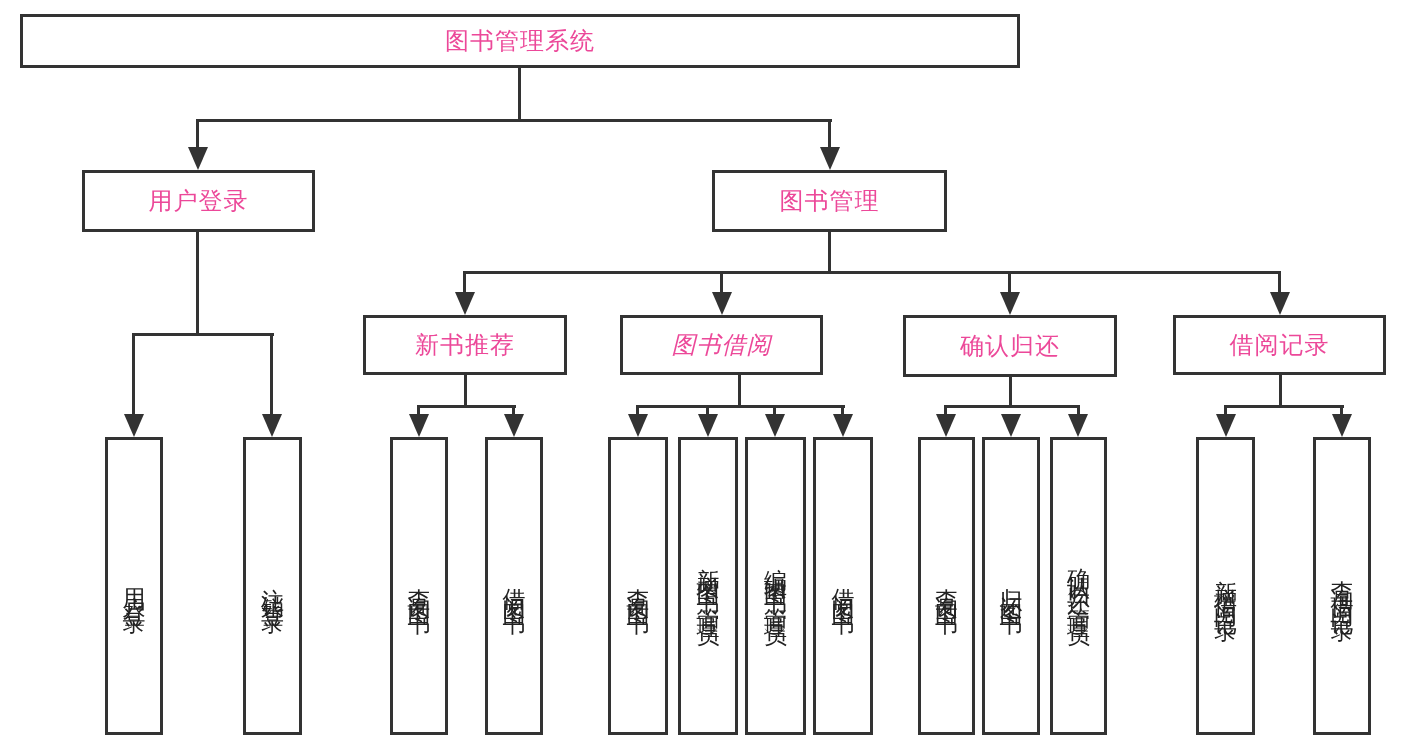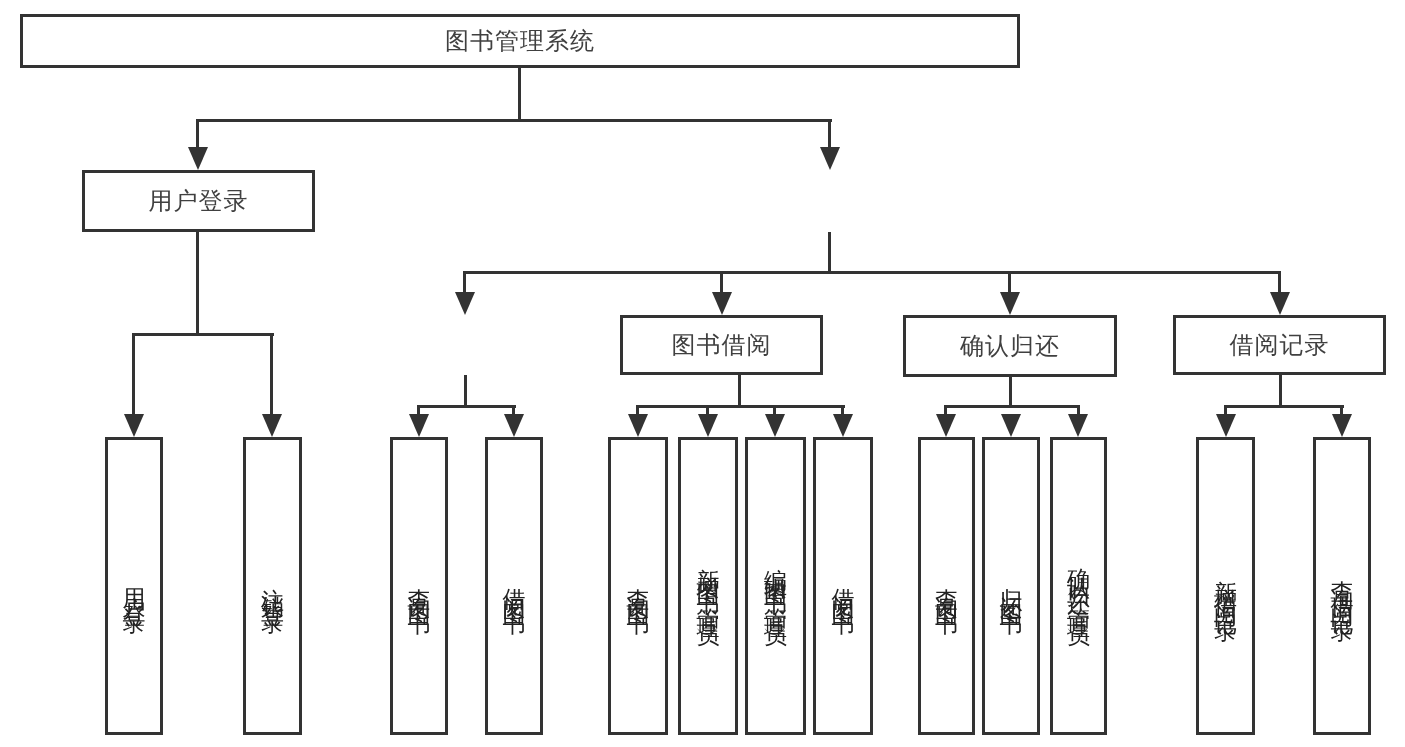--- a/index.html
+++ b/index.html
@@ -5,21 +5,21 @@
   html,body{margin:0;padding:0;background:#ffffff;}
   #canvas{
     position:relative;width:1405px;height:747px;background:#ffffff;
     font-family:"DejaVu Sans","Liberation Sans",sans-serif;
     overflow:hidden;
   }
   .box{
     position:absolute;background:#ffffff;border:3px solid #333333;
     box-sizing:border-box;display:flex;align-items:center;justify-content:center;
   }
-  .hlabel{font-size:24px;color:#404040;letter-spacing:1px;white-space:nowrap;}
+  .hlabel{font-size:24px;color:#ec4899;letter-spacing:1px;white-space:nowrap;}
   .vlabel{
     writing-mode:vertical-rl;text-orientation:mixed;
     font-size:23px;color:#222222;letter-spacing:8px;line-height:1;
   }
   .vline{position:absolute;width:3px;background:#333333;}
   .hline{position:absolute;height:3px;background:#333333;}
   .arrowhead{
     position:absolute;width:0;height:0;
     border-left:10px solid transparent;border-right:10px solid transparent;
     border-top:23px solid #333333;
@@ -35,23 +35,29 @@
 <div id="canvas">
 
   <div class="box" style="left:20px;top:14px;width:1000px;height:54px;">
     <span class="hlabel">图书管理系统</span>
   </div>
 
   <div class="box" style="left:82px;top:170px;width:233px;height:62px;">
     <span class="hlabel">用户登录</span>
   </div>
 
+  <div class="box" style="left:712px;top:170px;width:235px;height:62px;">
+    <span class="hlabel">图书管理</span>
+  </div>
 
+  <div class="box" style="left:363px;top:315px;width:204px;height:60px;">
+    <span class="hlabel">新书推荐</span>
+  </div>
 
-  <div class="box" style="left:620px;top:315px;width:203px;height:60px;">
+  <div class="box" style="left:620px;top:315px;width:203px;height:60px;font-style:italic;">
     <span class="hlabel">图书借阅</span>
   </div>
 
   <div class="box" style="left:903px;top:315px;width:214px;height:62px;">
     <span class="hlabel">确认归还</span>
   </div>
 
   <div class="box" style="left:1173px;top:315px;width:213px;height:60px;">
     <span class="hlabel">借阅记录</span>
   </div>

